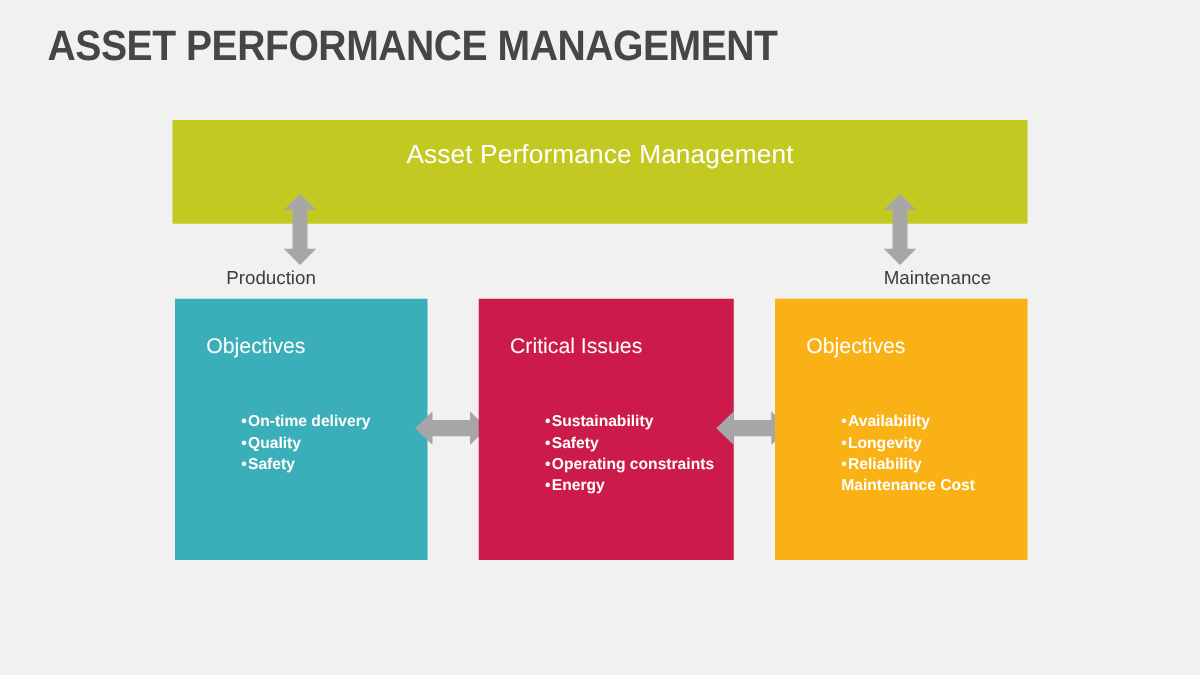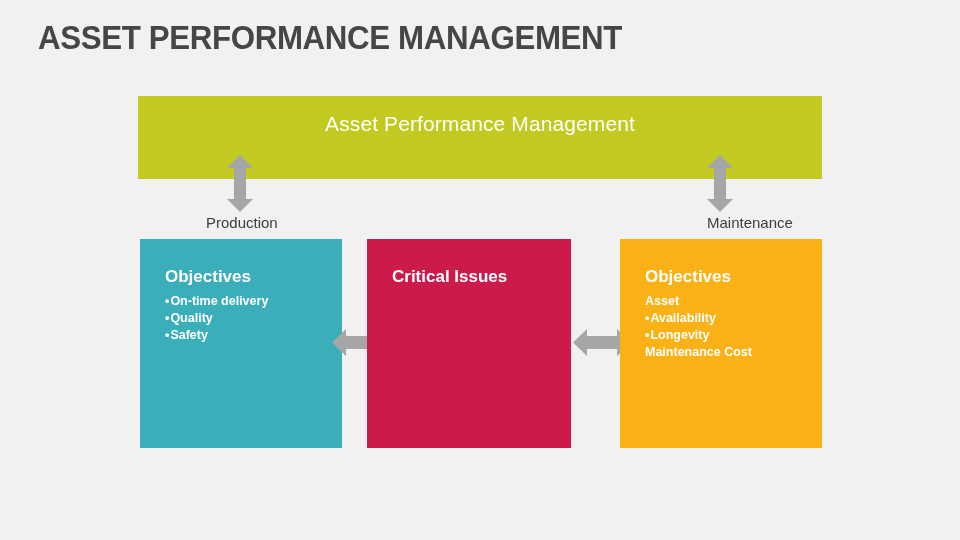--- a/index.html
+++ b/index.html
@@ -73,51 +73,51 @@
   .v-arrow svg { display: block; }
   #v-arrow-production { left: 227px; top: 155px; }
   #v-arrow-maintenance { left: 707px; top: 155px; }
 
   .flow-label {
     position: absolute;
     font-size: 15px;
     color: #3d3d3d;
     white-space: nowrap;
   }
-  #label-production  { left: 206px; top: 214px; }
+  #label-production  { left: 181px; top: 214px; }
   #label-maintenance { left: 669px; top: 214px; margin-left: 38px; }
 
   
   .panel {
     position: absolute;
     top: 239px;
     height: 209px;
     color: #ffffff;
     box-sizing: border-box;
     padding: 29px 0 0 25px;
   }
   #panel-production  { left: 140px;  width: 202px; background: #3bafb9; }
-  #panel-critical    { left: 367px;  width: 204px; background: #cc1a4b; }
+  #panel-critical    { left: 383px;  width: 204px; background: #cc1a4b; }
   #panel-maintenance { left: 620px;  width: 202px; background: #f9b116; }
 
   .panel-heading {
     font-size: 17px;
-    font-weight: bold;
-    margin: 0 0 8px 0;
+    font-weight: normal;
+    margin: 0 0 44px 0;
     line-height: 1;
   }
   .panel-list {
     list-style: none;
     margin: 0;
     padding: 0;
     font-size: 12.5px;
     font-weight: bold;
     line-height: 17px;
   }
-  .panel-list li { white-space: nowrap; }
+  .panel-list li { white-space: nowrap; margin-left: 28px; }
   .panel-list li.bulleted::before { content: "\2022"; margin-right: 1px; }
 
   
   .h-arrow {
     position: absolute;
     width: 58px;
     height: 27px;
     top: 329px;
   }
   .h-arrow svg { display: block; }
@@ -159,31 +159,37 @@
   </div>
 
   <div class="h-arrow" id="h-arrow-left">
     <svg width="58" height="27" viewBox="0 0 58 27" xmlns="http://www.w3.org/2000/svg">
       <polygon points="0,13.5 14,0 14,7 44,7 44,0 58,13.5 44,27 44,20 14,20 14,27" fill="#a6a6a6"></polygon>
     </svg>
   </div>
 
   <div class="panel" id="panel-critical">
     <div class="panel-heading">Critical Issues</div>
+    <ul class="panel-list">
+      <li class="bulleted">Sustainability</li>
+      <li class="bulleted">Safety</li>
+      <li class="bulleted">Operating constraints</li>
+      <li class="bulleted">Energy</li>
+    </ul>
   </div>
 
   <div class="h-arrow" id="h-arrow-right">
     <svg width="58" height="27" viewBox="0 0 58 27" xmlns="http://www.w3.org/2000/svg">
       <polygon points="0,13.5 14,0 14,7 44,7 44,0 58,13.5 44,27 44,20 14,20 14,27" fill="#a6a6a6"></polygon>
     </svg>
   </div>
 
   <div class="panel" id="panel-maintenance">
     <div class="panel-heading">Objectives</div>
     <ul class="panel-list">
-      <li>Asset</li>
       <li class="bulleted">Availability</li>
       <li class="bulleted">Longevity</li>
+      <li class="bulleted">Reliability</li>
       <li>Maintenance Cost</li>
     </ul>
   </div>
 
 </div>
 
 </body></html>

